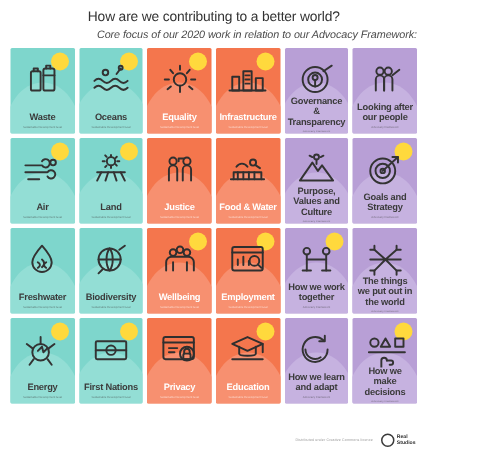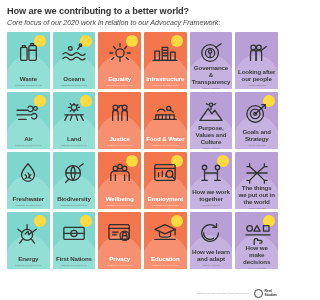--- a/index.html
+++ b/index.html
@@ -5,26 +5,26 @@
   html,body{margin:0;padding:0;}
   body{
     width:285px;height:300px;overflow:hidden;
     background:#ffffff;
     font-family:"Liberation Sans",sans-serif;
     -webkit-font-smoothing:antialiased;
   }
   .page{width:285px;height:300px;position:relative;box-sizing:border-box;padding:6px 7px 0 7px;}
 
   .hdr-title{
-    font-size:9.2px;font-weight:bold;color:#333333;line-height:1.15;
-    letter-spacing:-0.1px;margin:0 0 2px 0;
+    font-size:9.2px;font-weight:normal;color:#333333;line-height:1.15;
+    letter-spacing:-0.1px;margin:0 0 2px 0;text-align:center;
   }
   .hdr-sub{
     font-size:7.2px;font-style:italic;color:#4a4a4a;line-height:1.2;
-    margin:0 0 5px 0;letter-spacing:-0.05px;
+    margin:0 0 5px 0;letter-spacing:-0.05px;text-align:right;
   }
 
   .grid{
     display:grid;
     grid-template-columns:repeat(6,1fr);
     grid-auto-rows:57px;
     gap:3px 3px;
   }
 
   .tile{

